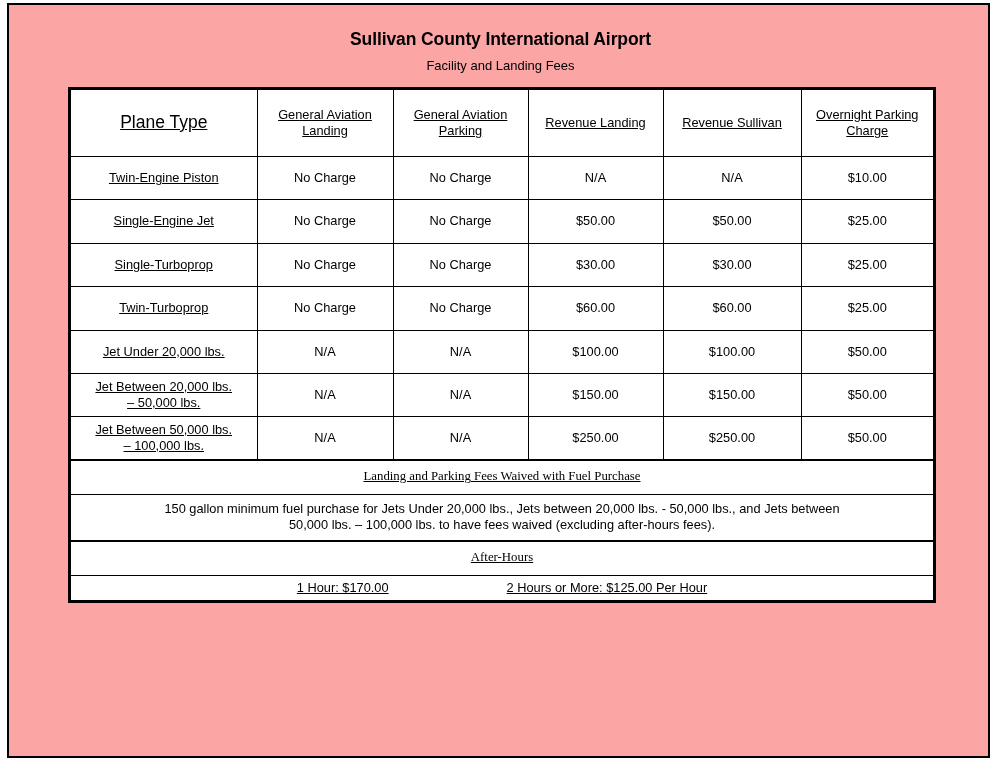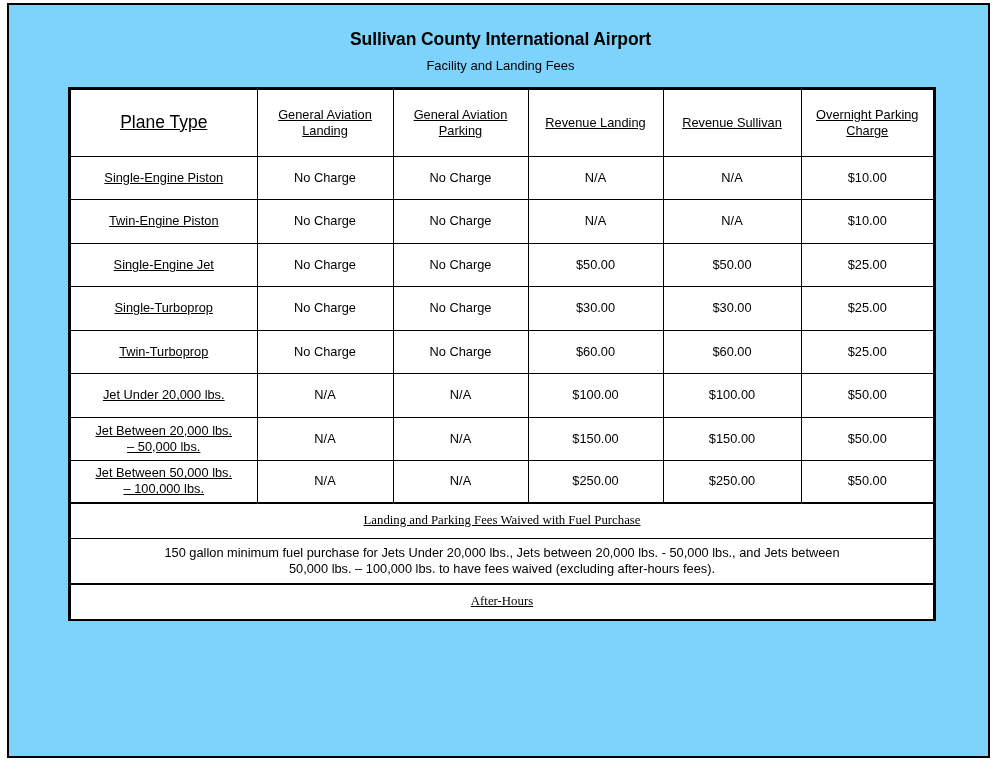--- a/index.html
+++ b/index.html
@@ -16,21 +16,21 @@
   }
 
   #page-frame {
     position: absolute;
     left: 7px;
     top: 3px;
     width: 983px;
     height: 755px;
     border: 2px solid #000000;
     box-sizing: border-box;
-    background: #7dd3fc;
+    background: #fca5a5;
   }
 
   #doc-head {
     position: absolute;
     left: 0;
     top: 0;
     width: 983px;
     text-align: center;
   }
   #doc-title {
@@ -171,28 +171,20 @@
           <span class="u">Revenue Sullivan</span>
         </th>
         <th class="hdr-cell thick-top thick-right">
           <span class="u">Overnight Parking</span><br>
           <span class="u">Charge</span>
         </th>
       </tr>
     </thead>
     <tbody>
 
-      <tr>
-        <td class="row-cell type-cell thick-left"><span class="u">Single-Engine Piston</span></td>
-        <td class="row-cell val-cell">No Charge</td>
-        <td class="row-cell val-cell">No Charge</td>
-        <td class="row-cell val-cell">N/A</td>
-        <td class="row-cell val-cell">N/A</td>
-        <td class="row-cell val-cell thick-right">$10.00</td>
-      </tr>
 
       <tr>
         <td class="row-cell type-cell thick-left"><span class="u">Twin-Engine Piston</span></td>
         <td class="row-cell val-cell">No Charge</td>
         <td class="row-cell val-cell">No Charge</td>
         <td class="row-cell val-cell">N/A</td>
         <td class="row-cell val-cell">N/A</td>
         <td class="row-cell val-cell thick-right">$10.00</td>
       </tr>
 
@@ -269,17 +261,25 @@
           <span class="u">50,000 lbs. – 100,000 lbs. to have fees waived (excluding after-hours fees).</span>
         </td>
       </tr>
 
       <tr>
         <td class="band-title thick-left thick-right thick-top" colspan="6">
           <span class="u">After-Hours </span>
         </td>
       </tr>
 
+      <tr>
+        <td class="band-row thick-left thick-right thick-bottom" colspan="6">
+          <div class="afterhours-inner">
+            <span class="u">1 Hour: $170.00</span>
+            <span class="u">2 Hours or More: $125.00 Per Hour</span>
+          </div>
+        </td>
+      </tr>
 
     </tbody>
   </table>
 
 </div>
 
 </body></html>

